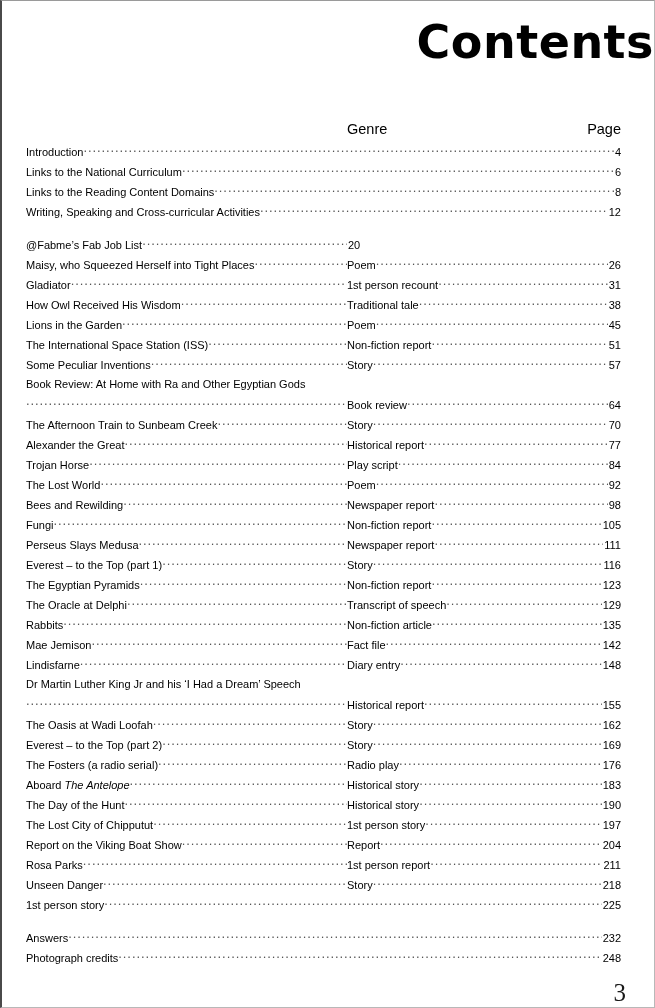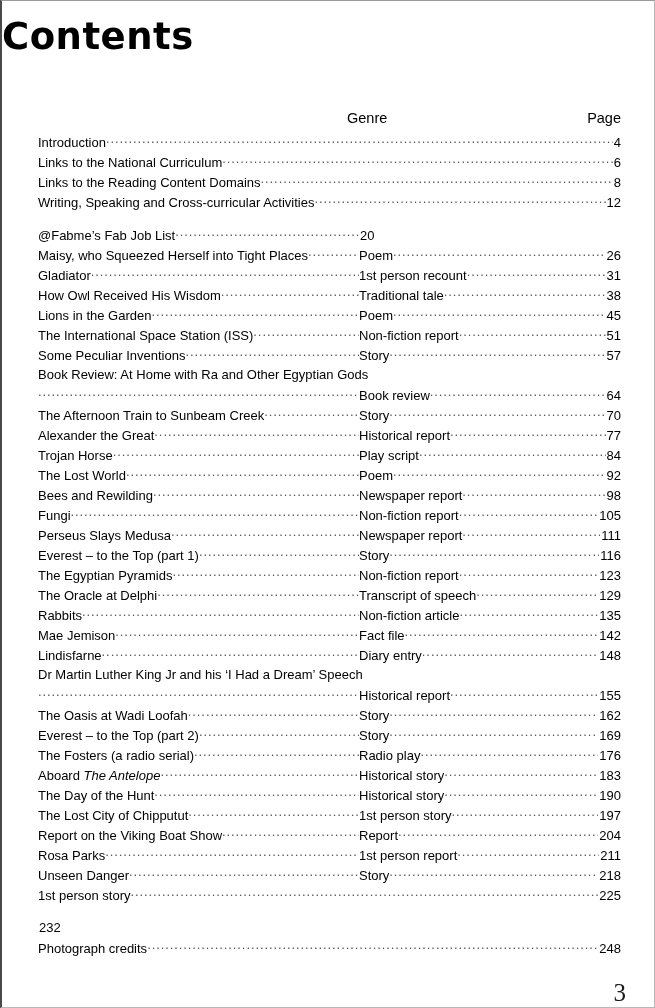--- a/index.html
+++ b/index.html
@@ -17,22 +17,22 @@
     overflow:hidden;
   }
   .page {
     width:100%; height:100%;
     position:relative;
     padding:0;
   }
 
   
   .title {
-    text-align:left;
-    font-size:37px;
+    text-align:right;
+    font-size:46px;
     font-weight:bold;
     letter-spacing:0.5px;
     color:#000;
     margin-top:14px;
     font-family:"DejaVu Sans", sans-serif;
   }
 
   
   .col-head {
     position:relative;
@@ -50,23 +50,23 @@
 
   
   .toc { margin-top:4px; }
   .group { }
   .group + .group { margin-top:13px; }
 
   .row {
     display:flex;
     align-items:baseline;
     height:20px;
-    font-size:13px;
+    font-size:11px;
     color:#000;
-    padding-left:36px;
+    padding-left:24px;
     padding-right:33px;
     white-space:nowrap;
   }
   
   .cell-title {
     width:321px;
     flex:0 0 321px;
     display:flex;
     align-items:baseline;
     overflow:hidden;
@@ -516,20 +516,24 @@
         <div class="row">
           <span class="cell-genre">
             <span class="txt">1st person story</span>
             <span class="leader"></span>
           </span>
           <span class="cell-num">225</span>
         </div>
       </div>
       <div class="group">
         <div class="row full">
+          <span class="cell-title">
+            <span class="txt">Answers</span>
+            <span class="leader"></span>
+          </span>
           <span class="cell-num">232</span>
         </div>
         <div class="row full">
           <span class="cell-title">
             <span class="txt">Photograph credits</span>
             <span class="leader"></span>
           </span>
           <span class="cell-num">248</span>
         </div>
       </div>

